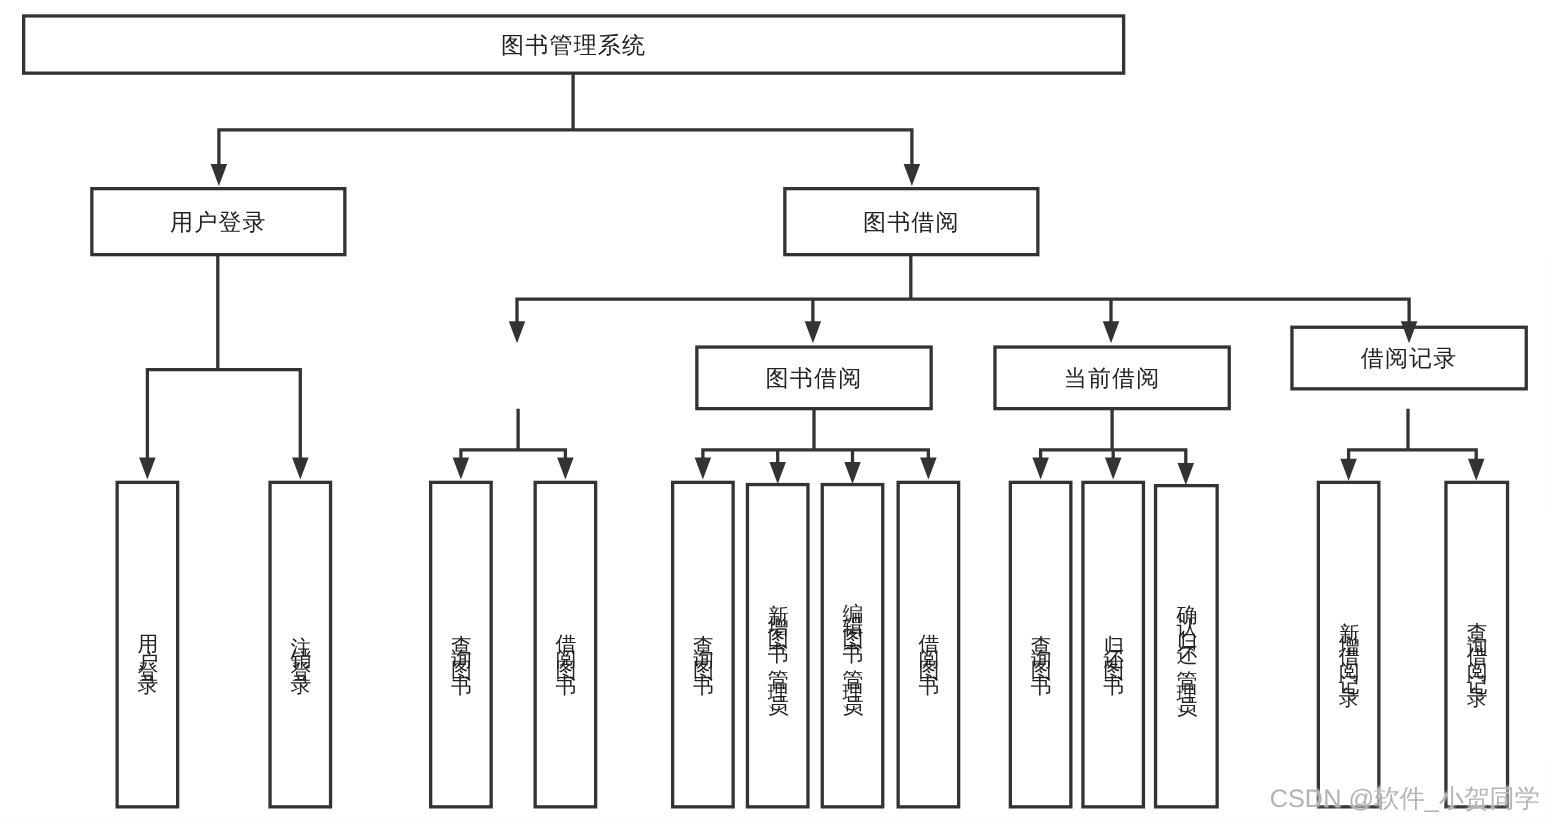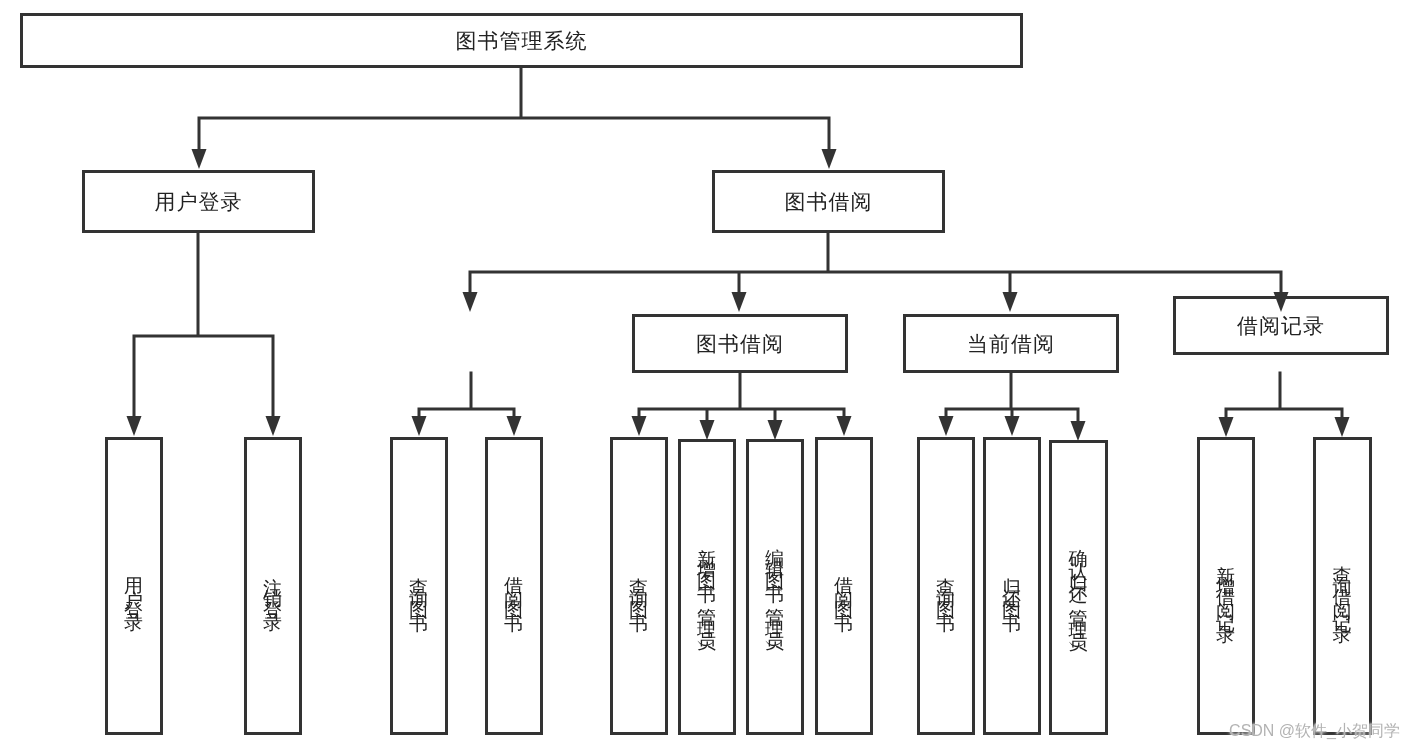--- a/index.html
+++ b/index.html
@@ -58,21 +58,21 @@
   }
   svg.wires polygon{
     fill:var(--line);
     stroke:none;
   }
   .watermark{
     position:absolute;
     right:5px;
     bottom:5px;
     z-index:3;
-    font-size:16px;
+    font-size:23px;
     color:var(--watermark);
     text-shadow:0 0 4px #ffffff, 0 0 2px #ffffff;
     white-space:nowrap;
   }
 </style>
 </head>
 <body>
 
 <div class="canvas">
 

